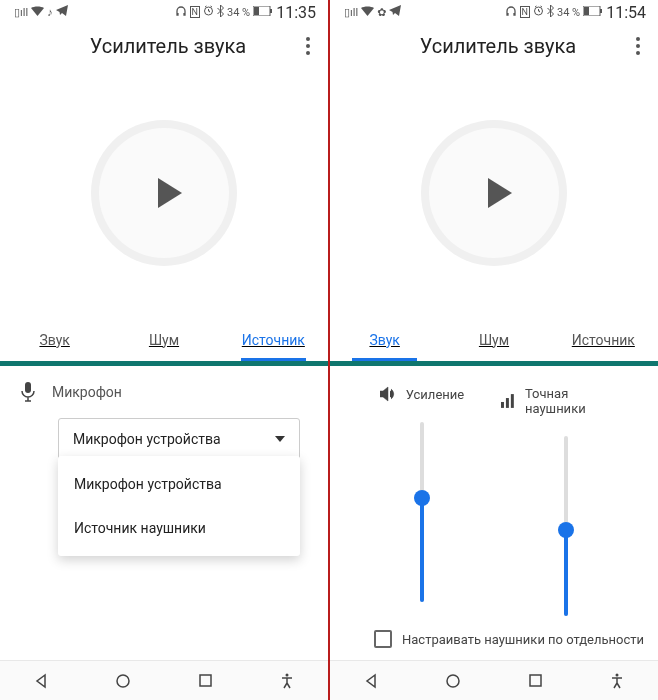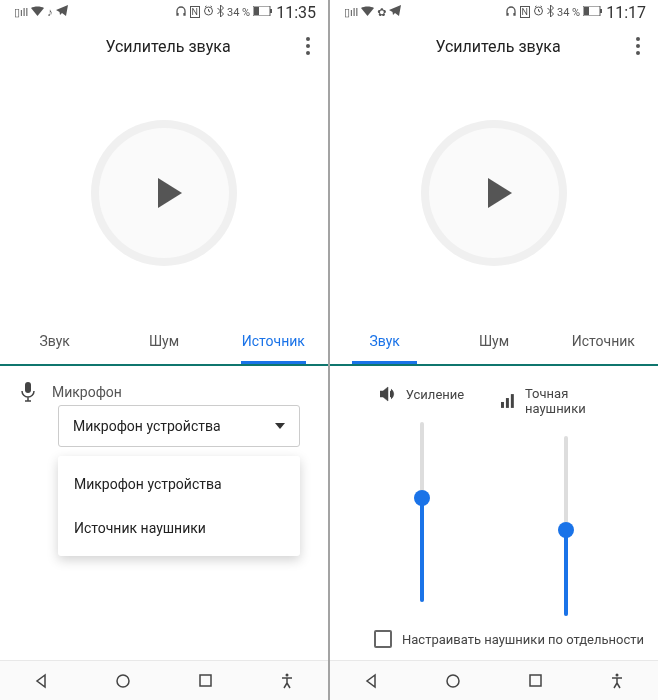--- a/index.html
+++ b/index.html
@@ -1,35 +1,35 @@
 <!DOCTYPE html>
 <html><head>
 <meta charset="utf-8">
 <style>
   * { box-sizing: border-box; margin: 0; padding: 0; font-family: Roboto, Arial, sans-serif; }
   body { background: #e8e8e8; width: 658px; height: 700px; overflow: hidden; }
-  .container { display: flex; gap: 2px; background: #a3a3a3; }
+  .container { display: flex; gap: 2px; background: #b91c1c; }
   .phone { width: 328px; height: 700px; background: #fff; display: flex; flex-direction: column; }
   .statusbar { height: 24px; display: flex; align-items: center; padding: 0 8px; font-size: 11px; color: #555; }
   .sb-left { display: flex; gap: 3px; align-items: center; margin-left: 6px; }
   .sb-right { display: flex; gap: 3px; align-items: center; margin-left: auto; margin-right: 4px; }
   .sb-time { font-size: 16px; color: #333; }
   .titlebar { height: 44px; display: flex; align-items: center; padding: 0 8px 0 20px; }
-  .title { font-size: 16px; color: #222; flex: 1; text-align: center; margin-left: 20px; }
+  .title { font-size: 20px; color: #222; flex: 1; text-align: center; margin-left: 20px; }
   .more { width: 24px; height: 24px; display: flex; flex-direction: column; align-items: center; justify-content: center; gap: 3px; }
   .more span { width: 4px; height: 4px; background: #555; border-radius: 50%; }
   .playarea { height: 250px; display: flex; align-items: center; justify-content: center; }
   .playbtn { width: 130px; height: 130px; border-radius: 50%; background: #fafafa; box-shadow: 0 0 0 8px #f0f0f0, 0 2px 6px rgba(0,0,0,0.1); display: flex; align-items: center; justify-content: center; cursor: pointer; }
   .playbtn svg { margin-left: 8px; }
-  .tabs { display: flex; height: 48px; border-bottom: 2px solid #0f766e; }
+  .tabs { display: flex; height: 48px; border-bottom: 5px solid #0f766e; text-decoration: underline; }
   .tab { flex: 1; display: flex; align-items: center; justify-content: center; font-size: 14px; color: #555; cursor: pointer; position: relative; }
   .tab.active { color: #1a73e8; }
   .tab.active::after { content: ""; position: absolute; bottom: 0; left: 20%; right: 20%; height: 3px; background: #1a73e8; }
   .content { flex: 1; padding: 16px 20px; position: relative; }
-  .microw { display: flex; align-items: center; gap: 16px; color: #555; font-size: 14px; margin-bottom: 3px; }
+  .microw { display: flex; align-items: center; gap: 16px; color: #555; font-size: 14px; margin-bottom: 16px; }
   .selectbox { border: 1px solid #ccc; border-radius: 3px; margin-left: 38px; margin-right: 8px; padding: 12px 14px; font-size: 14px; color: #222; display: flex; align-items: center; cursor: pointer; }
   .caret { margin-left: auto; border-top: 6px solid #333; border-left: 5px solid transparent; border-right: 5px solid transparent; }
   .dropdown { position: absolute; top: 90px; left: 58px; right: 28px; background: #fff; box-shadow: 0 4px 12px rgba(0,0,0,0.18); border-radius: 3px; padding: 6px 0; z-index: 5; }
   .ditem { padding: 14px 16px; font-size: 14px; color: #222; cursor: pointer; }
   .sliders { display: flex; justify-content: space-around; margin-top: 4px; }
   .scol { display: flex; flex-direction: column; align-items: center; width: 45%; }
   .shdr { display: flex; align-items: center; gap: 8px; font-size: 13px; color: #444; margin-bottom: 20px; }
   .strack { width: 4px; height: 180px; background: #ddd; position: relative; border-radius: 2px; }
   .sfill { position: absolute; bottom: 0; left: 0; width: 100%; background: #1a73e8; border-radius: 2px; }
   .sthumb { position: absolute; left: -6px; width: 16px; height: 16px; background: #1a73e8; border-radius: 50%; }
@@ -173,21 +173,21 @@
             </svg></span>
         <span><svg width="7" height="12" viewBox="0 0 7 12">
               <path d="M3.5 0v12l3-3-6-6M3.5 0l3 3-6 6" stroke="#555" fill="none"></path>
             </svg></span>
         <span>34 %</span>
         <span><svg width="20" height="10" viewBox="0 0 20 10">
               <rect x="0" y="0" width="17" height="10" stroke="#555" fill="none"></rect>
               <rect x="1" y="1" width="5" height="8" fill="#555"></rect>
               <rect x="17" y="3" width="2" height="4" fill="#555"></rect>
             </svg></span>
-        <span class="sb-time">11:17</span>
+        <span class="sb-time">11:54</span>
       </div>
     </div>
     <div class="titlebar">
       <div class="title">Усилитель звука</div>
       <div class="more">
           <span></span>
           <span></span>
           <span></span>
         </div>
     </div>

